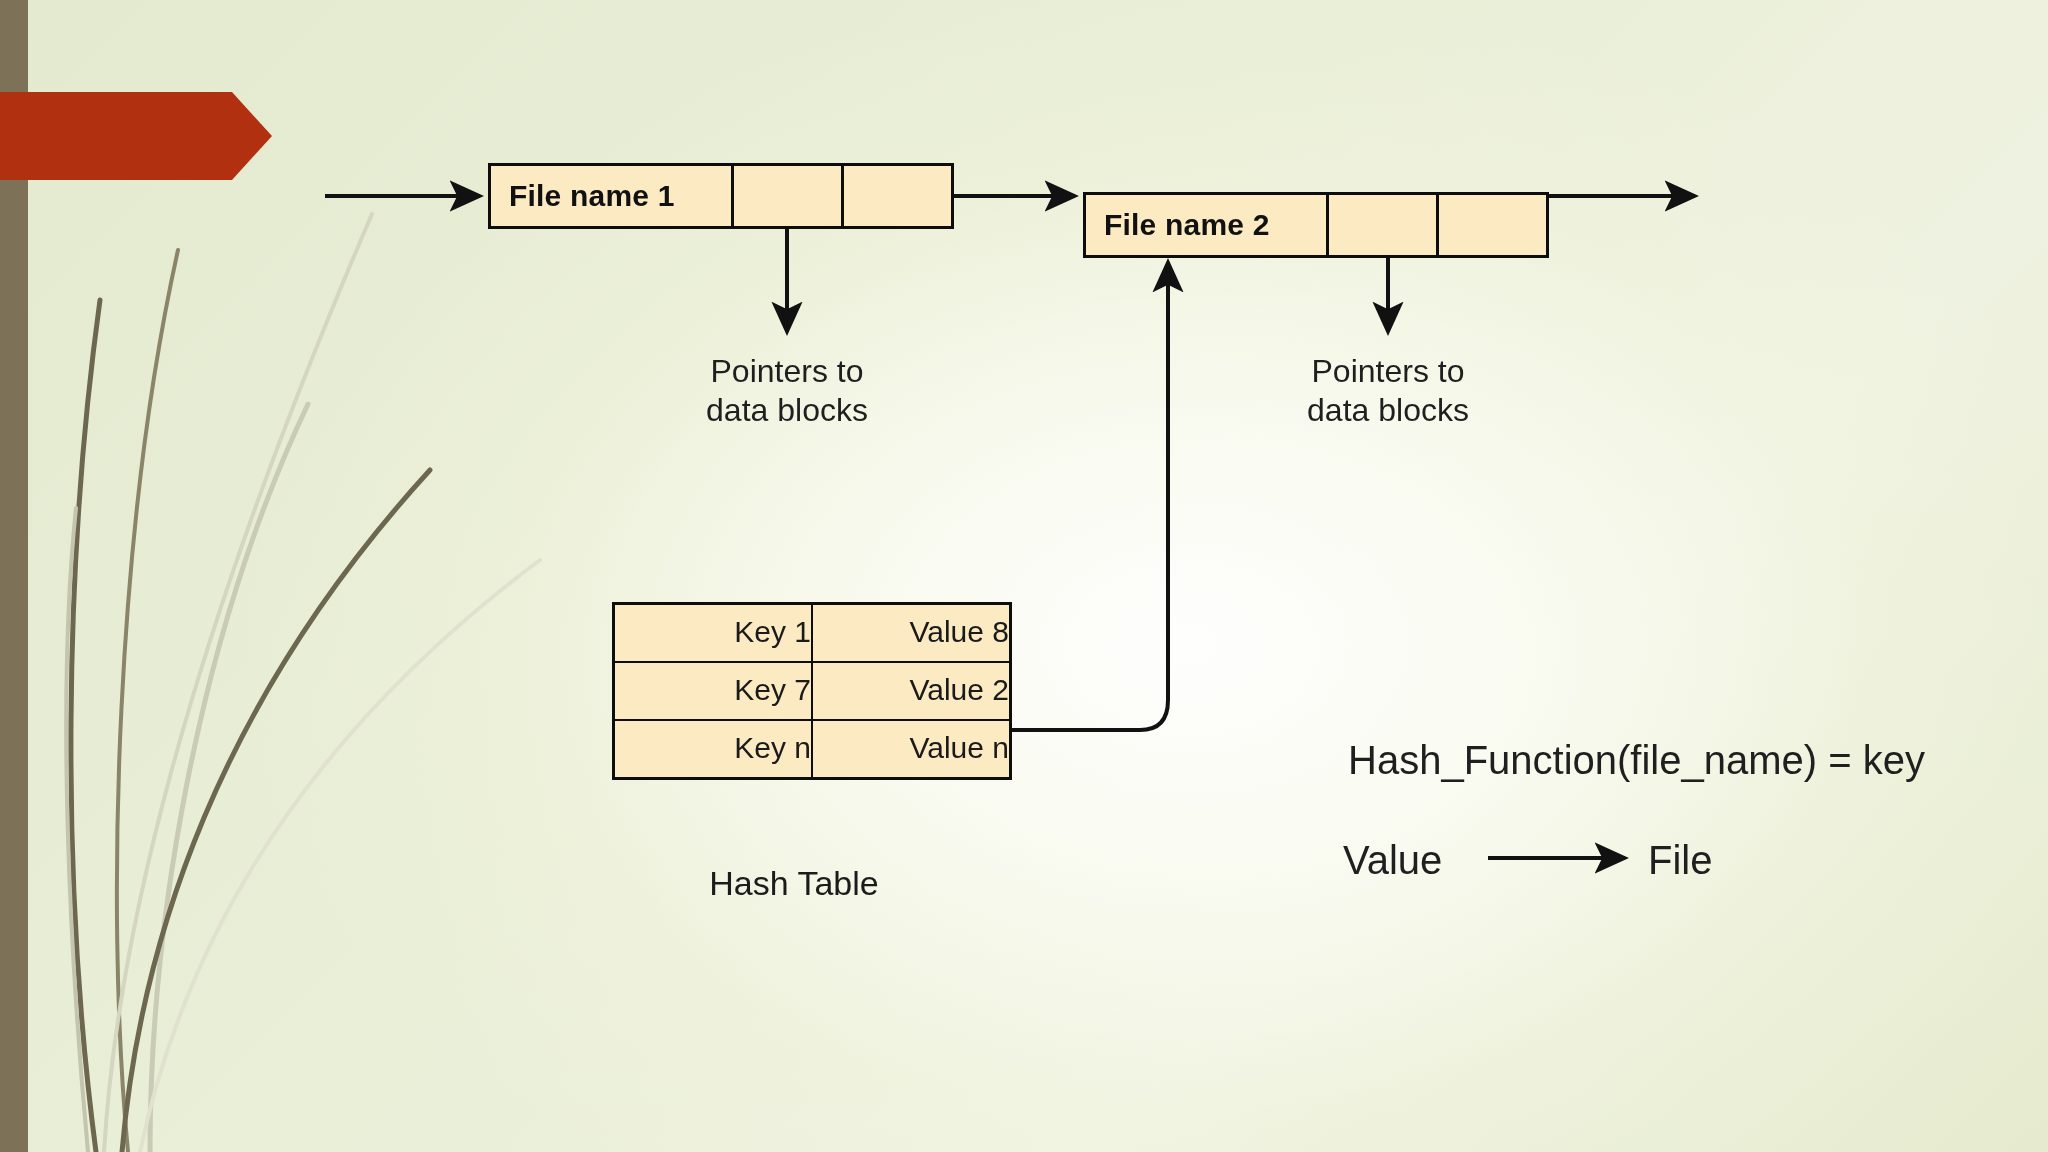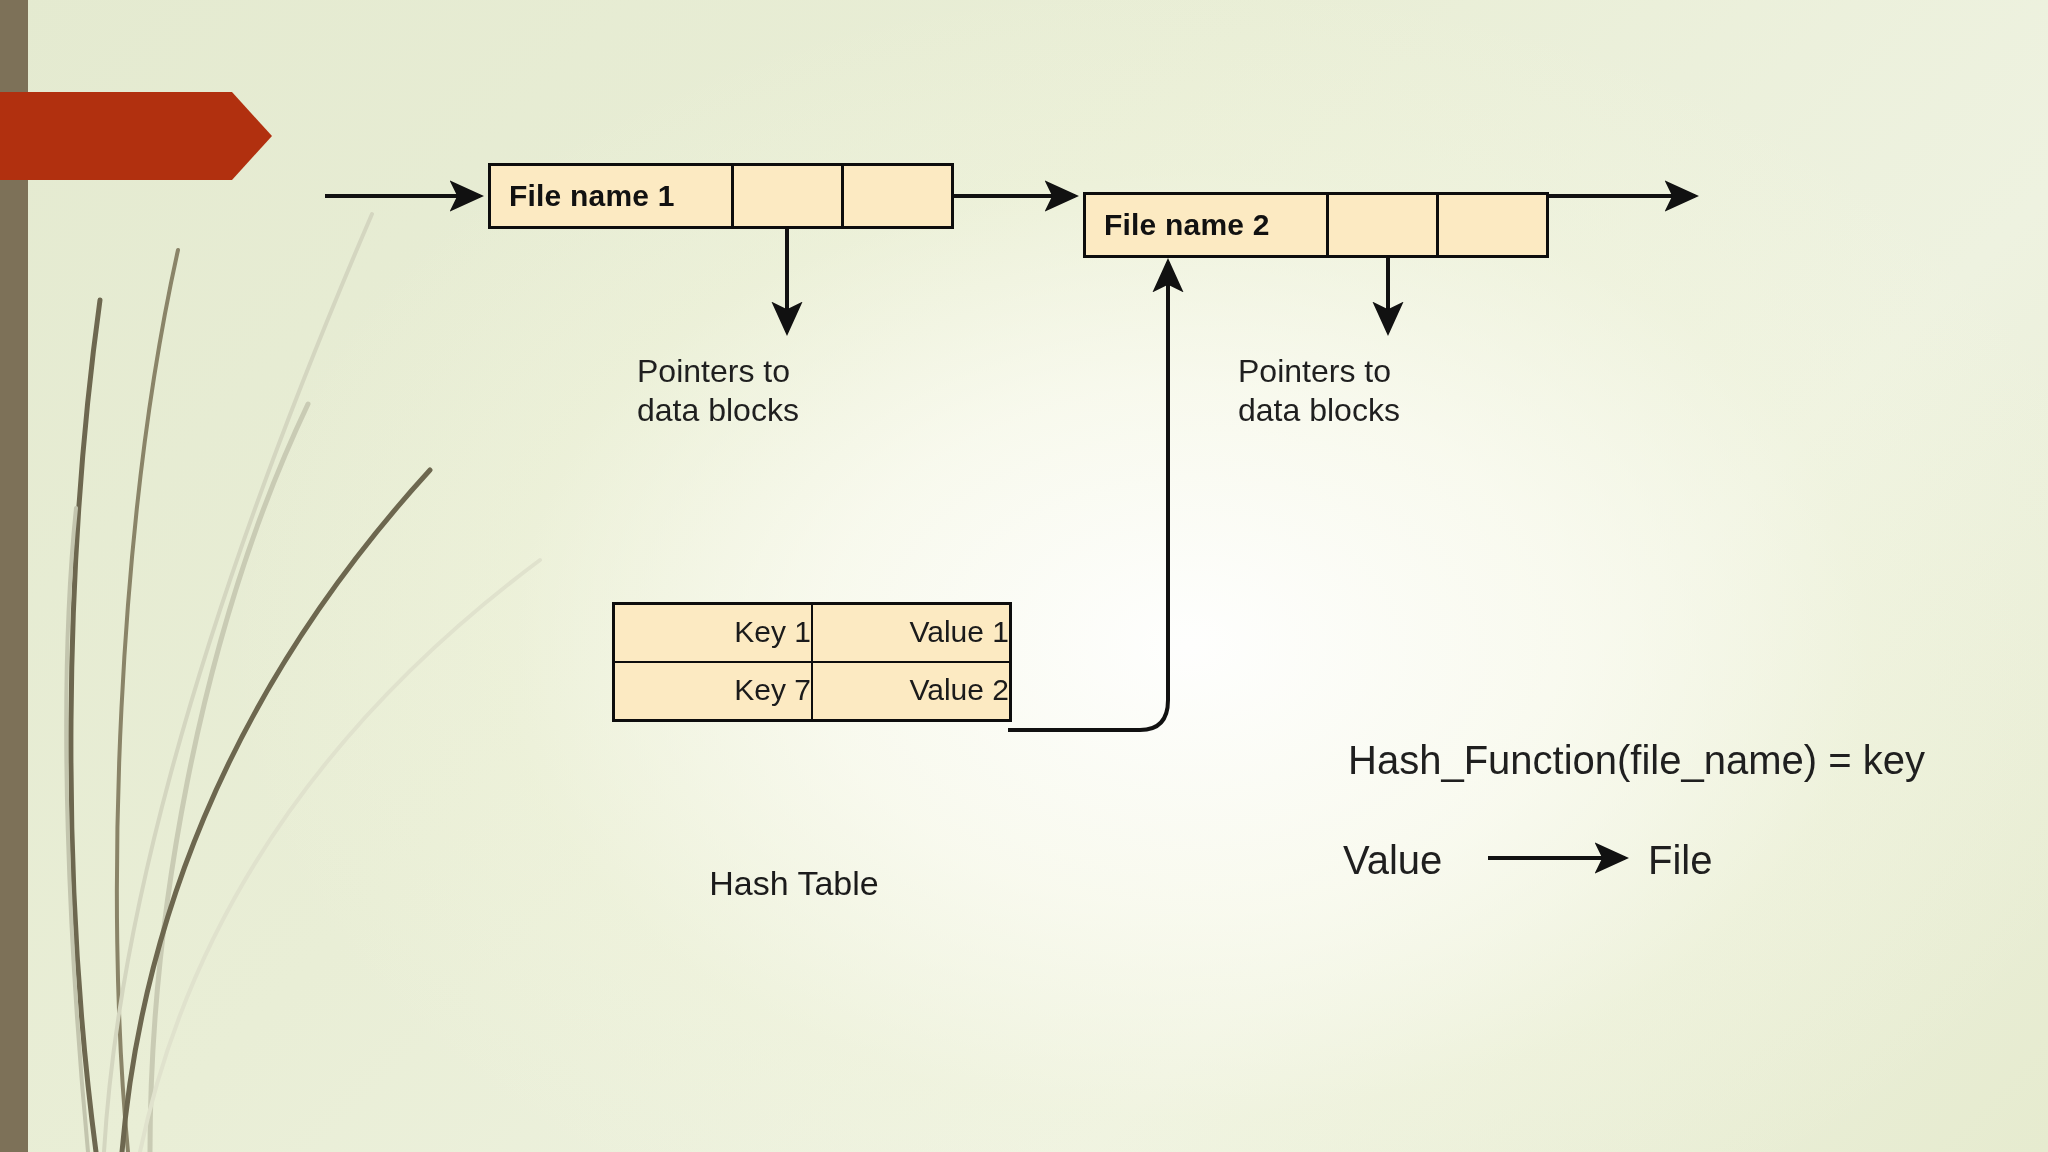--- a/index.html
+++ b/index.html
@@ -103,21 +103,21 @@
     font-size: 34px;
     color: #1b1b1b;
   }
 
   
   .diagram-label {
     position: absolute;
     font-size: 32px;
     line-height: 1.22;
     color: #1f1f1f;
-    text-align: left;
+    text-align: center;
     white-space: pre-line;
   }
   .legend-text {
     position: absolute;
     font-size: 40px;
     color: #1f1f1f;
     white-space: nowrap;
   }
 </style>
 </head>
@@ -182,26 +182,30 @@
 
   <div class="diagram-label" style="left:637px; top:352px; width:300px;">Pointers to
 data blocks</div>
   <div class="diagram-label" style="left:1238px; top:352px; width:300px;">Pointers to
 data blocks</div>
 
   <table id="hash-table">
     <tbody>
       <tr>
         <td>Key 1</td>
-        <td>Value 1</td>
+        <td>Value 8</td>
       </tr>
       <tr>
         <td>Key 7</td>
         <td>Value 2</td>
       </tr>
+      <tr>
+        <td>Key n</td>
+        <td>Value n</td>
+      </tr>
     </tbody>
   </table>
 
   <div id="hash-caption">Hash Table</div>
 
   <div class="legend-text" style="left:1348px; top:738px;">Hash_Function(file_name) = key</div>
   <div class="legend-text" style="left:1343px; top:838px;">Value</div>
   <div class="legend-text" style="left:1648px; top:838px;">File</div>
 
 </div>

